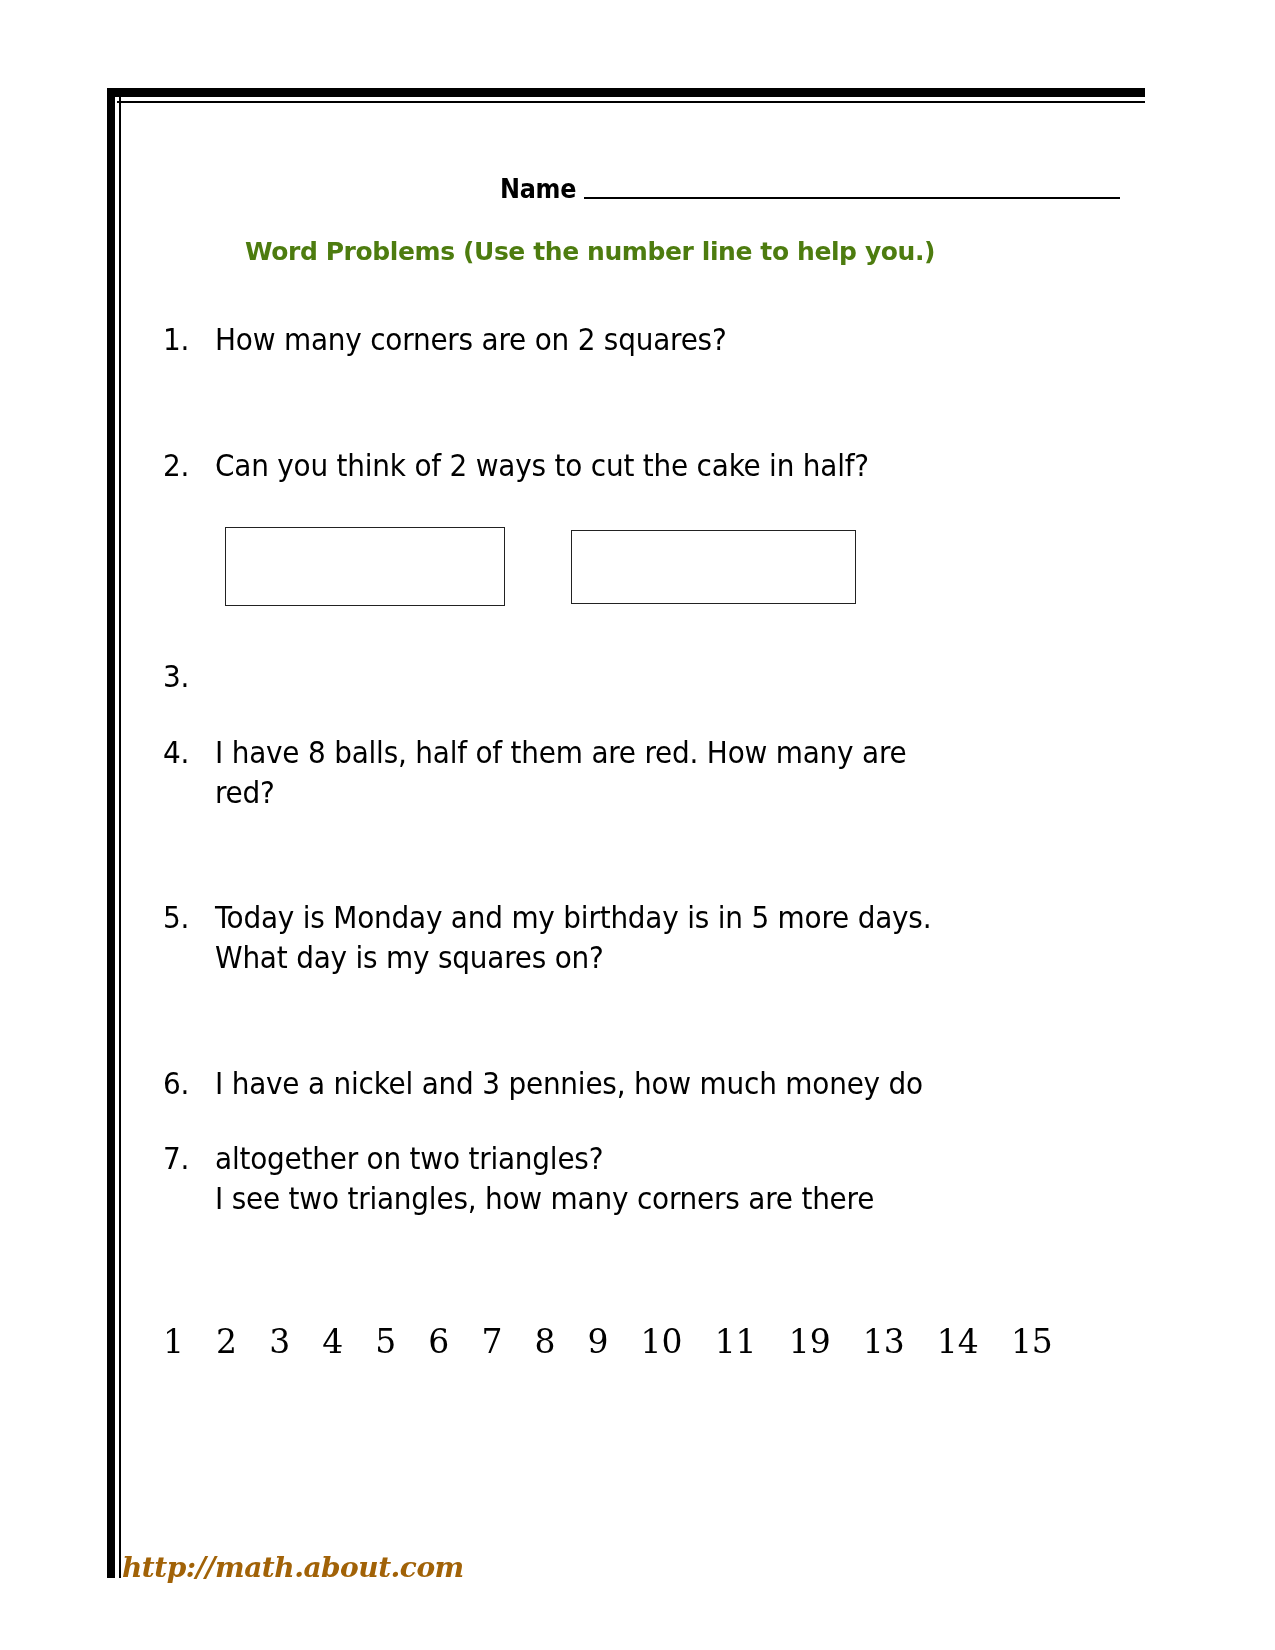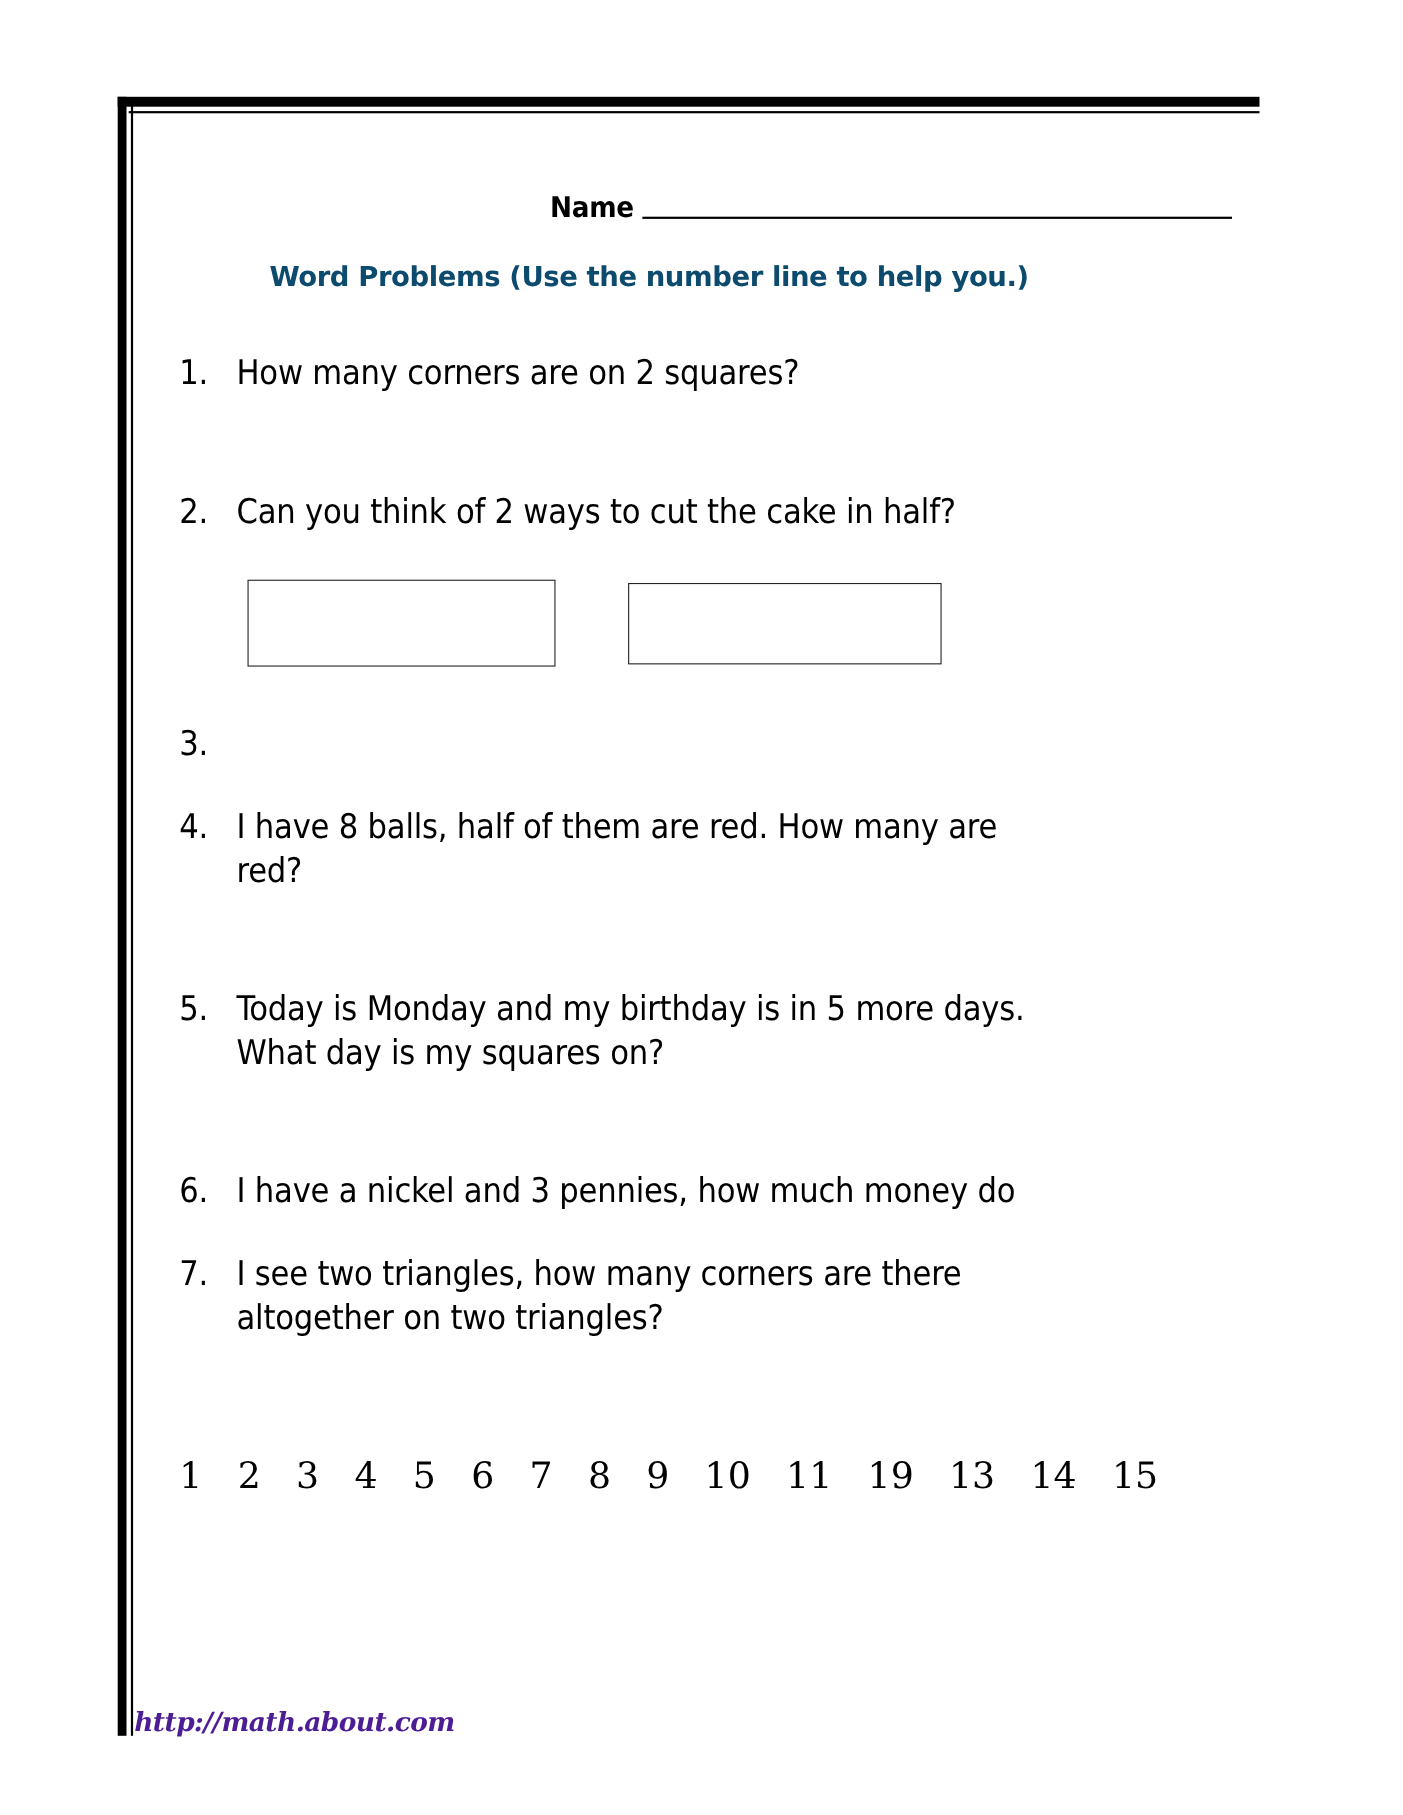--- a/index.html
+++ b/index.html
@@ -80,21 +80,21 @@
 
   .worksheet-title {
     position: absolute;
     left: 0;
     top: 237px;
     width: 1180px;
     text-align: center;
     font-family: "DejaVu Sans", sans-serif;
     font-weight: bold;
     font-size: 25px;
-    color: #0c4a6e;
+    color: #4d7c0f;
     letter-spacing: -0.4px;
     white-space: nowrap;
   }
 
   
   .questions {
     position: absolute;
     left: 163px;
     top: 320px;
     width: 920px;
@@ -162,22 +162,22 @@
   .number-line span { display: inline-block; }
 
   
   .footer-url {
     position: absolute;
     left: 122px;
     top: 1551px;
     font-family: "DejaVu Serif", serif;
     font-weight: bold;
     font-style: italic;
-    font-size: 24px;
-    color: #4c1d95;
+    font-size: 28px;
+    color: #a16207;
     letter-spacing: -0.5px;
     white-space: nowrap;
   }
 </style>
 </head>
 <body>
 
 <div class="page">
 
   <div class="frame-top-thick"></div>
@@ -246,22 +246,22 @@
       <span class="q-text">
         <span class="line">I have a nickel and 3 pennies, how much money do</span>
       </span>
     </div>
 
     <div class="spacer-sm"></div>
 
     <div class="q">
       <span class="q-num">7.</span>
       <span class="q-text">
+        <span class="line">altogether on two triangles?</span>
         <span class="line">I see two triangles, how many corners are there</span>
-        <span class="line">altogether on two triangles?</span>
       </span>
     </div>
 
   </div>
 
   <div class="box-row">
     <div class="answer-box first"></div>
     <div class="box-gap"></div>
     <div class="answer-box second"></div>
   </div>

